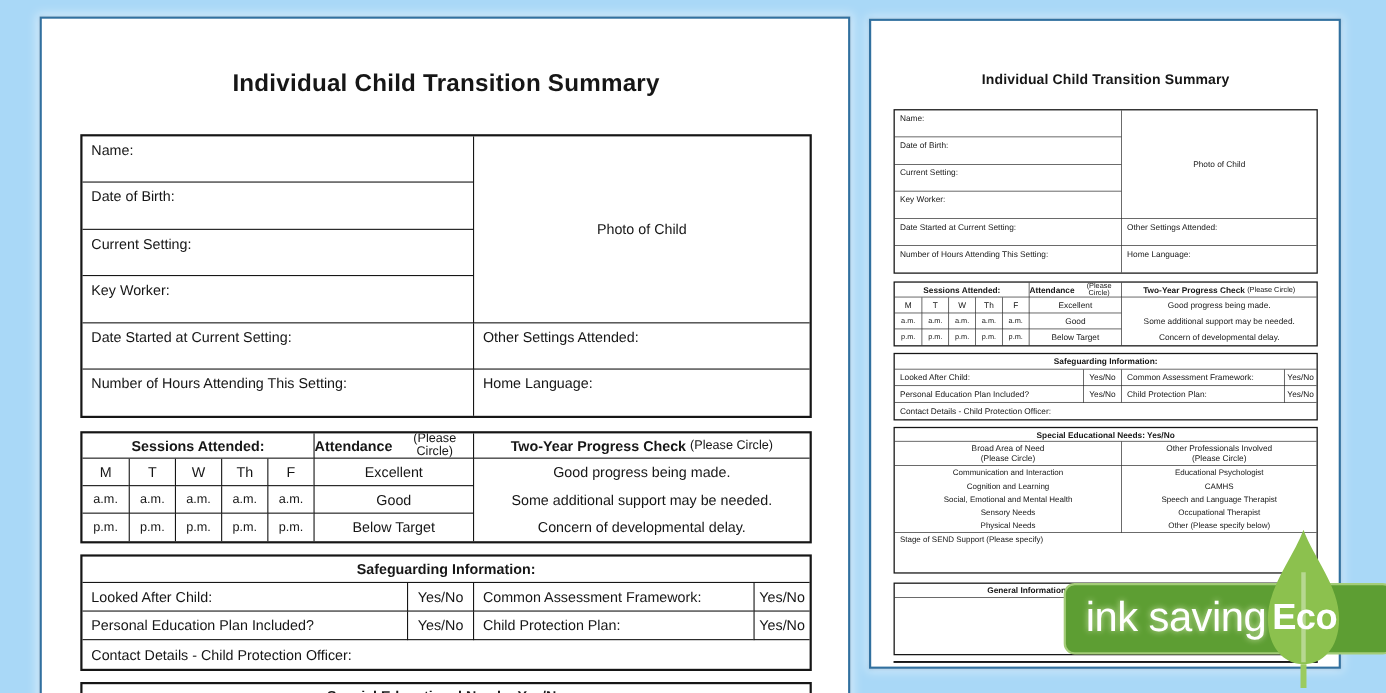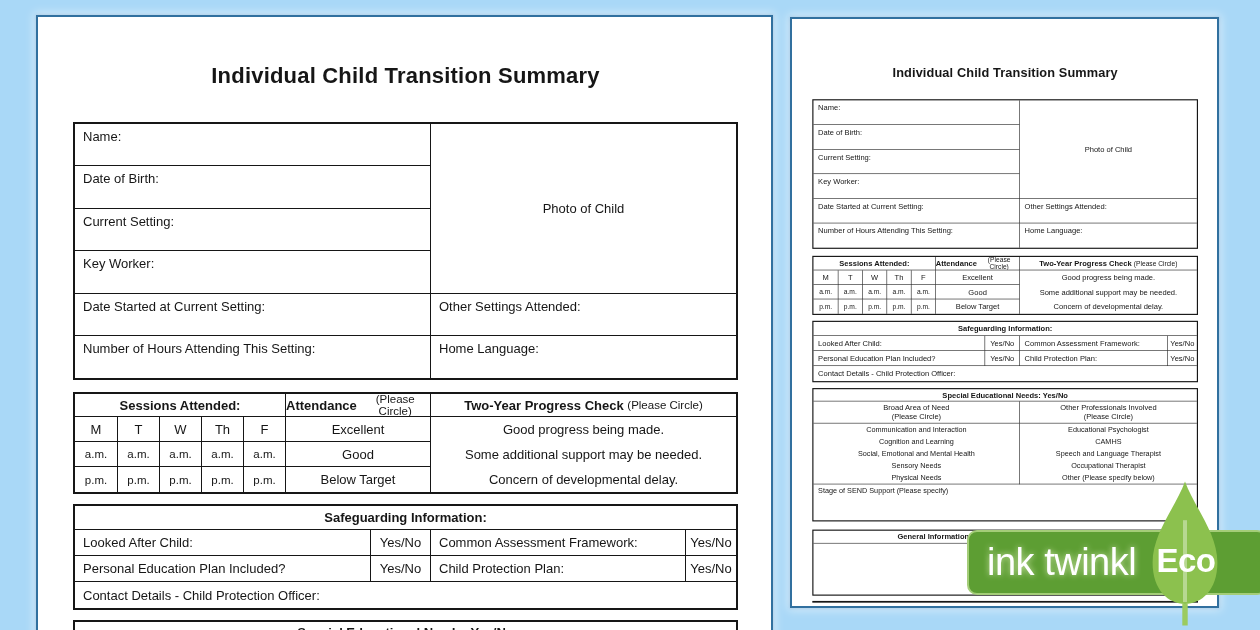--- a/index.html
+++ b/index.html
@@ -300,20 +300,20 @@
         <circle cx="32" cy="25" r="8" fill="#151515"></circle>
         <text x="28" y="23" text-anchor="middle" font-family="Liberation Sans, sans-serif" font-size="12" font-weight="bold" fill="#ffffff">twinkl</text>
       </g>
     </svg>
   </div>
 </div>
   </div>
 </div>
 
 <div class="eco-badge">
-  <span>ink twinkl</span>
+  <span>ink saving</span>
 </div>
 <svg class="eco-leaf" viewBox="0 0 100 200">
   <path d="M50,141 L50,165" stroke="#9bcb5f" stroke-width="6" fill="none"></path>
   <path d="M50,5 C60,33 86,62 86,95 C86,126 68,141 50,141 C32,141 14,126 14,95 C14,62 40,33 50,5 Z" fill="#8cc14e"></path>
   <path d="M50,48 L50,139" stroke="#ffffff" stroke-opacity="0.38" stroke-width="4.5" fill="none"></path>
 </svg>
 <div class="eco-label">Eco</div>
 
 </body></html>

